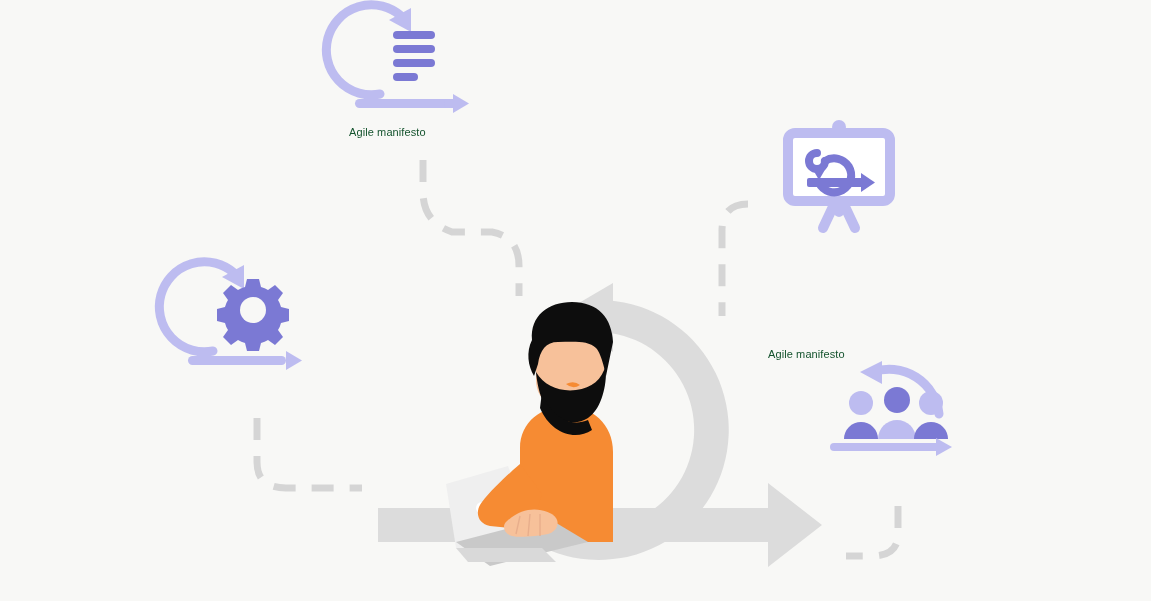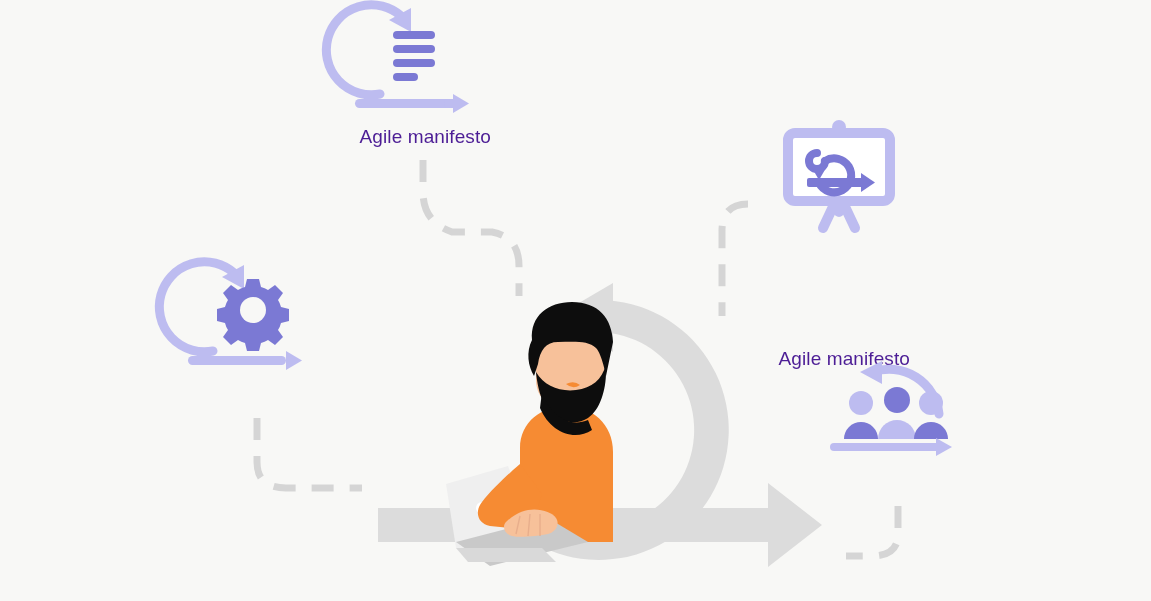--- a/index.html
+++ b/index.html
@@ -8,23 +8,23 @@
     background:#f8f8f6;
     font-family:"Liberation Sans", sans-serif;
     overflow:hidden;
     position:relative;
   }
   #canvas{position:absolute;left:0;top:0;width:1151px;height:601px;}
   .node{position:absolute;}
   .node-label{
     position:absolute;
     width:100%;
-    text-align:right;
-    font-size:19px;
-    color:#4c1d95;
+    text-align:left;
+    font-size:11px;
+    color:#14532d;
     letter-spacing:0.1px;
     white-space:nowrap;
   }
   .icon-wrap{position:relative;width:100%;height:100%;}
   svg{display:block;overflow:visible;}
 
   
   #node-agile-manifesto-top{left:349px;top:4px;width:142px;height:145px;}
   #node-agile-manifesto-top .node-label{top:122px;}
 

